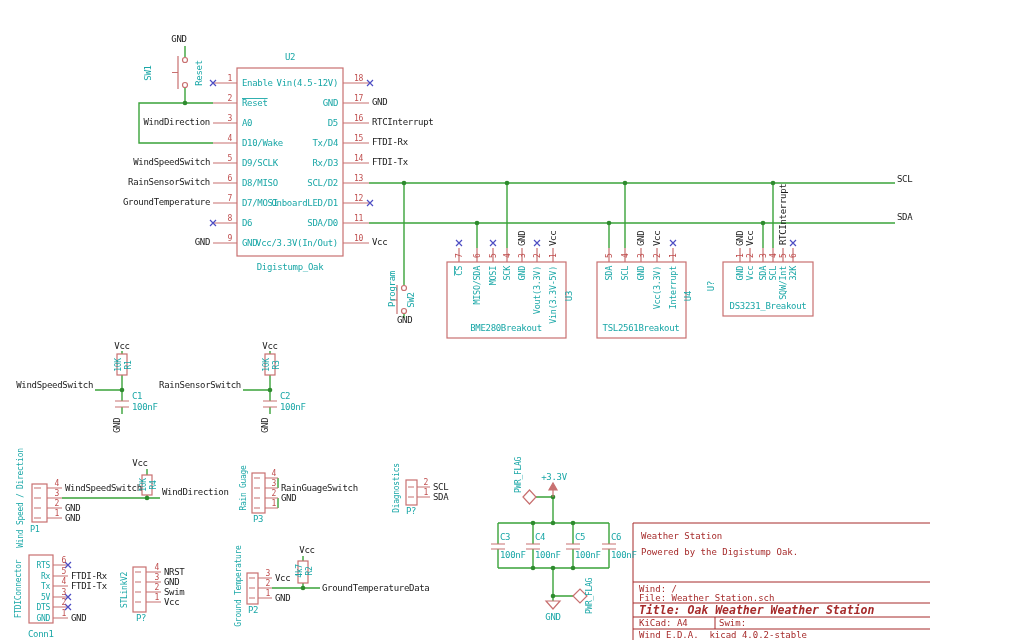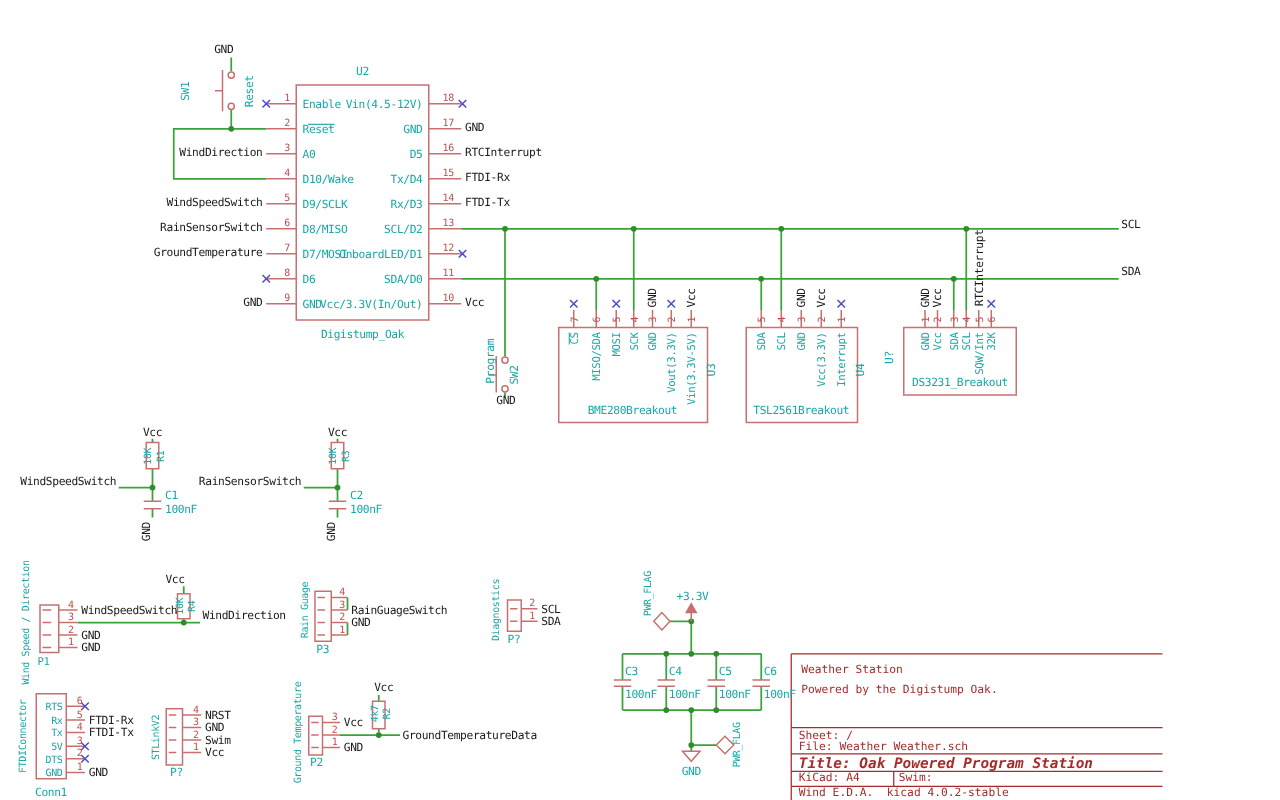--- a/index.html
+++ b/index.html
@@ -357,22 +357,22 @@
         <text x="554" y="480" fill="#1aa7a7" font-size="9" text-anchor="middle">+3.3V</text>
         <text x="521" y="493" fill="#1aa7a7" font-size="8" text-anchor="start" transform="rotate(-90 521 493)">PWR_FLAG</text>
         <text x="592" y="614" fill="#1aa7a7" font-size="8" text-anchor="start" transform="rotate(-90 592 614)">PWR_FLAG</text>
         <text x="553" y="620" fill="#1aa7a7" font-size="9" text-anchor="middle">GND</text>
       </g>
   </svg>
 
   <div>
     <span class="tb" style="left:641px;top:531px">Weather Station</span>
     <span class="tb" style="left:641px;top:547px">Powered by the Digistump Oak.</span>
-    <span class="tb" style="left:639px;top:584px">Sheet: /</span>
-    <span class="tb" style="left:639px;top:593px">File: Weather Weather.sch</span>
-    <span class="tb title" style="left:639px;top:603px">Title: Oak Powered Program Station</span>
+    <span class="tb" style="left:639px;top:584px">Wind: /</span>
+    <span class="tb" style="left:639px;top:593px">File: Weather Station.sch</span>
+    <span class="tb title" style="left:639px;top:603px">Title: Oak Weather Weather Station</span>
     <span class="tb" style="left:639px;top:618px">KiCad: A4</span>
     <span class="tb" style="left:719px;top:618px">Swim:</span>
     <span class="tb bold" style="left:956px;top:618px">Rev: 0.02</span>
     <span class="tb" style="left:639px;top:630px">Wind E.D.A.  kicad 4.0.2-stable</span>
     <span class="tb" style="left:956px;top:630px">Id: 1/9</span>
   </div>
 </div>
 
 </body></html>

